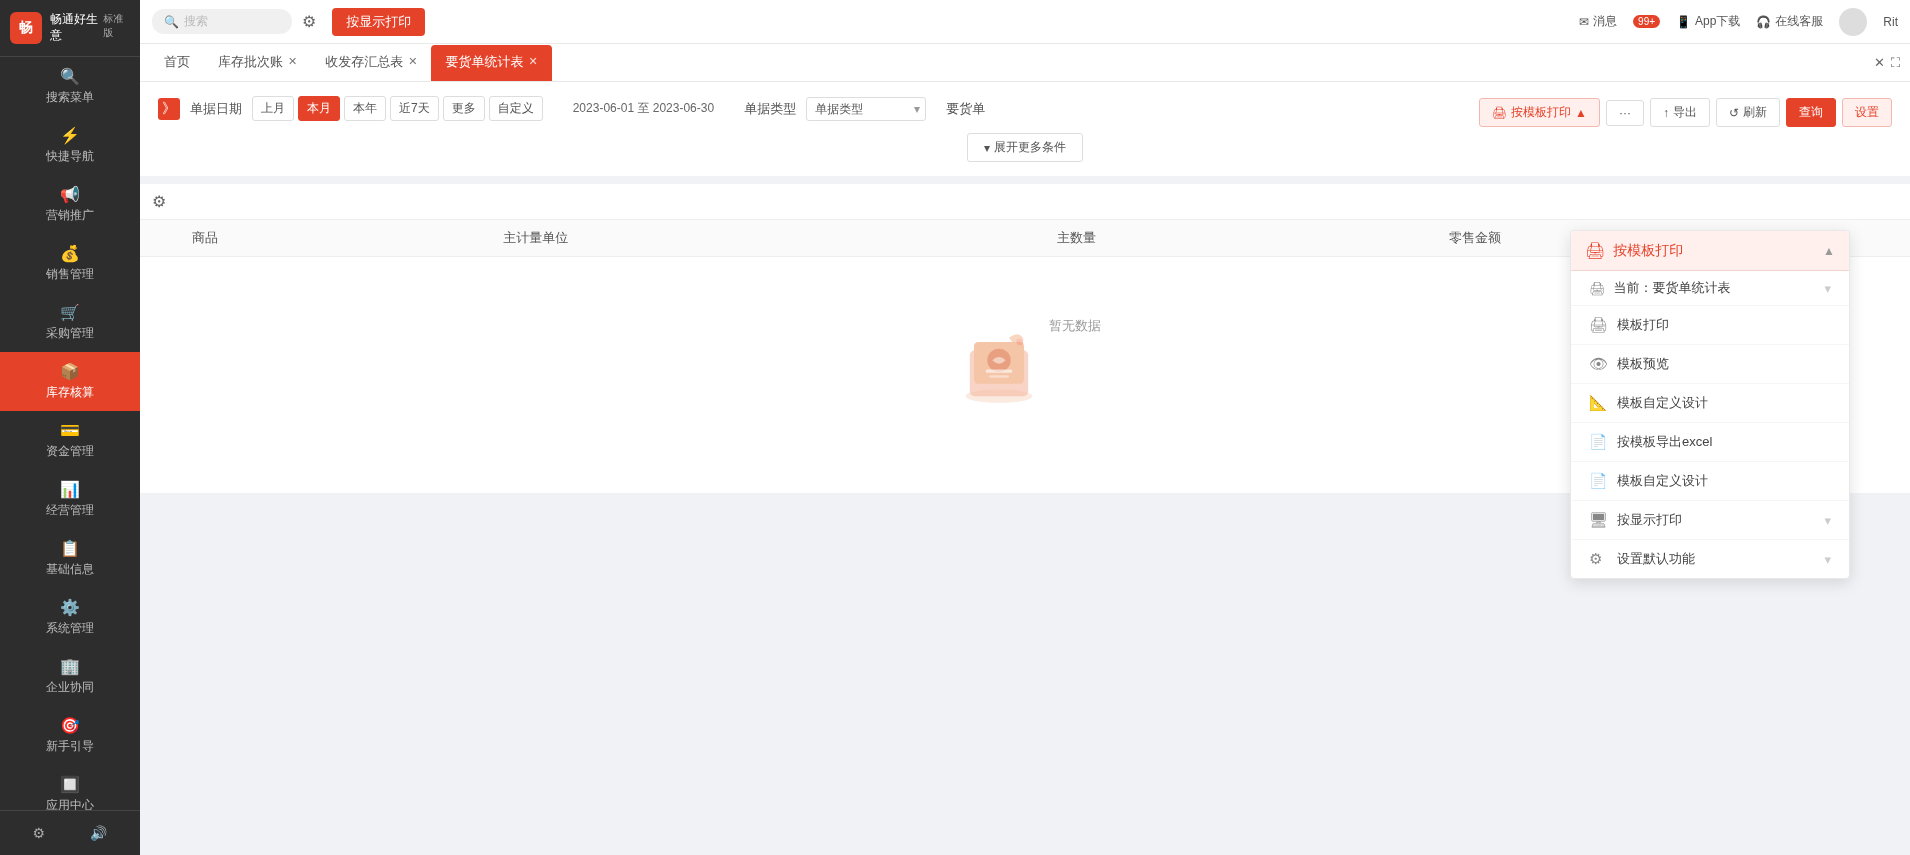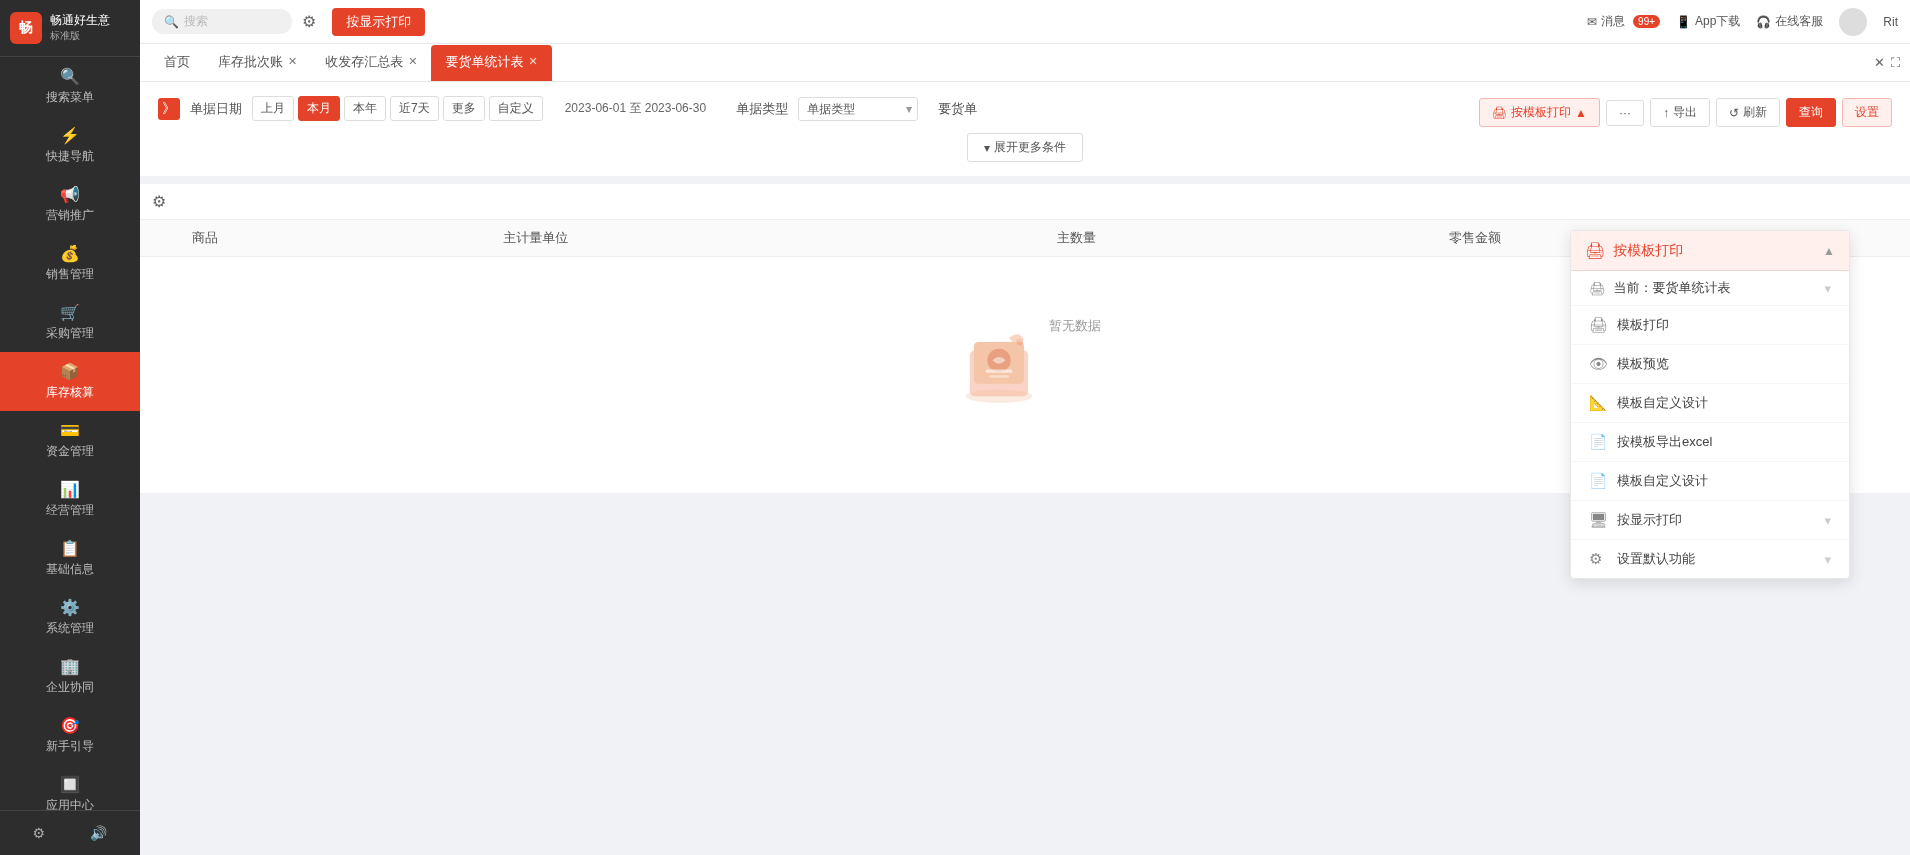--- a/index.html
+++ b/index.html
@@ -30,21 +30,20 @@
       display: flex;
       align-items: center;
       justify-content: center;
       color: white;
       font-size: 14px;
       font-weight: bold;
       flex-shrink: 0;
     }
     .sidebar-brand {
       display: flex;
-      flex-direction: column;
     }
     .sidebar-brand-name {
       color: #fff;
       font-size: 12px;
       line-height: 1.3;
     }
     .sidebar-brand-version {
       color: #aaa;
       font-size: 10px;
     }
@@ -138,21 +137,21 @@
       color: #555;
       font-size: 12px;
       cursor: pointer;
     }
     .badge {
       background: #e5422a;
       color: white;
       font-size: 10px;
       padding: 1px 5px;
       border-radius: 10px;
-      margin-left: 4px;
+      margin-left: 12px;
     }
     .avatar {
       width: 28px;
       height: 28px;
       background: #ddd;
       border-radius: 50%;
     }
     .user-name { color: #555; font-size: 12px; }
 
     
@@ -249,21 +248,21 @@
       background: #fff;
       cursor: pointer;
       font-size: 12px;
       color: #555;
     }
     .date-btn.active {
       background: #e5422a;
       color: white;
       border-color: #e5422a;
     }
-    .date-range { font-size: 12px; color: #666; margin-left: 12px; }
+    .date-range { font-size: 12px; color: #666; margin-left: 20px; }
     .filter-select {
       border: 1px solid #ddd;
       border-radius: 3px;
       padding: 4px 24px 4px 8px;
       font-size: 12px;
       color: #555;
       background: #fff;
       appearance: none;
       cursor: pointer;
       min-width: 120px;

